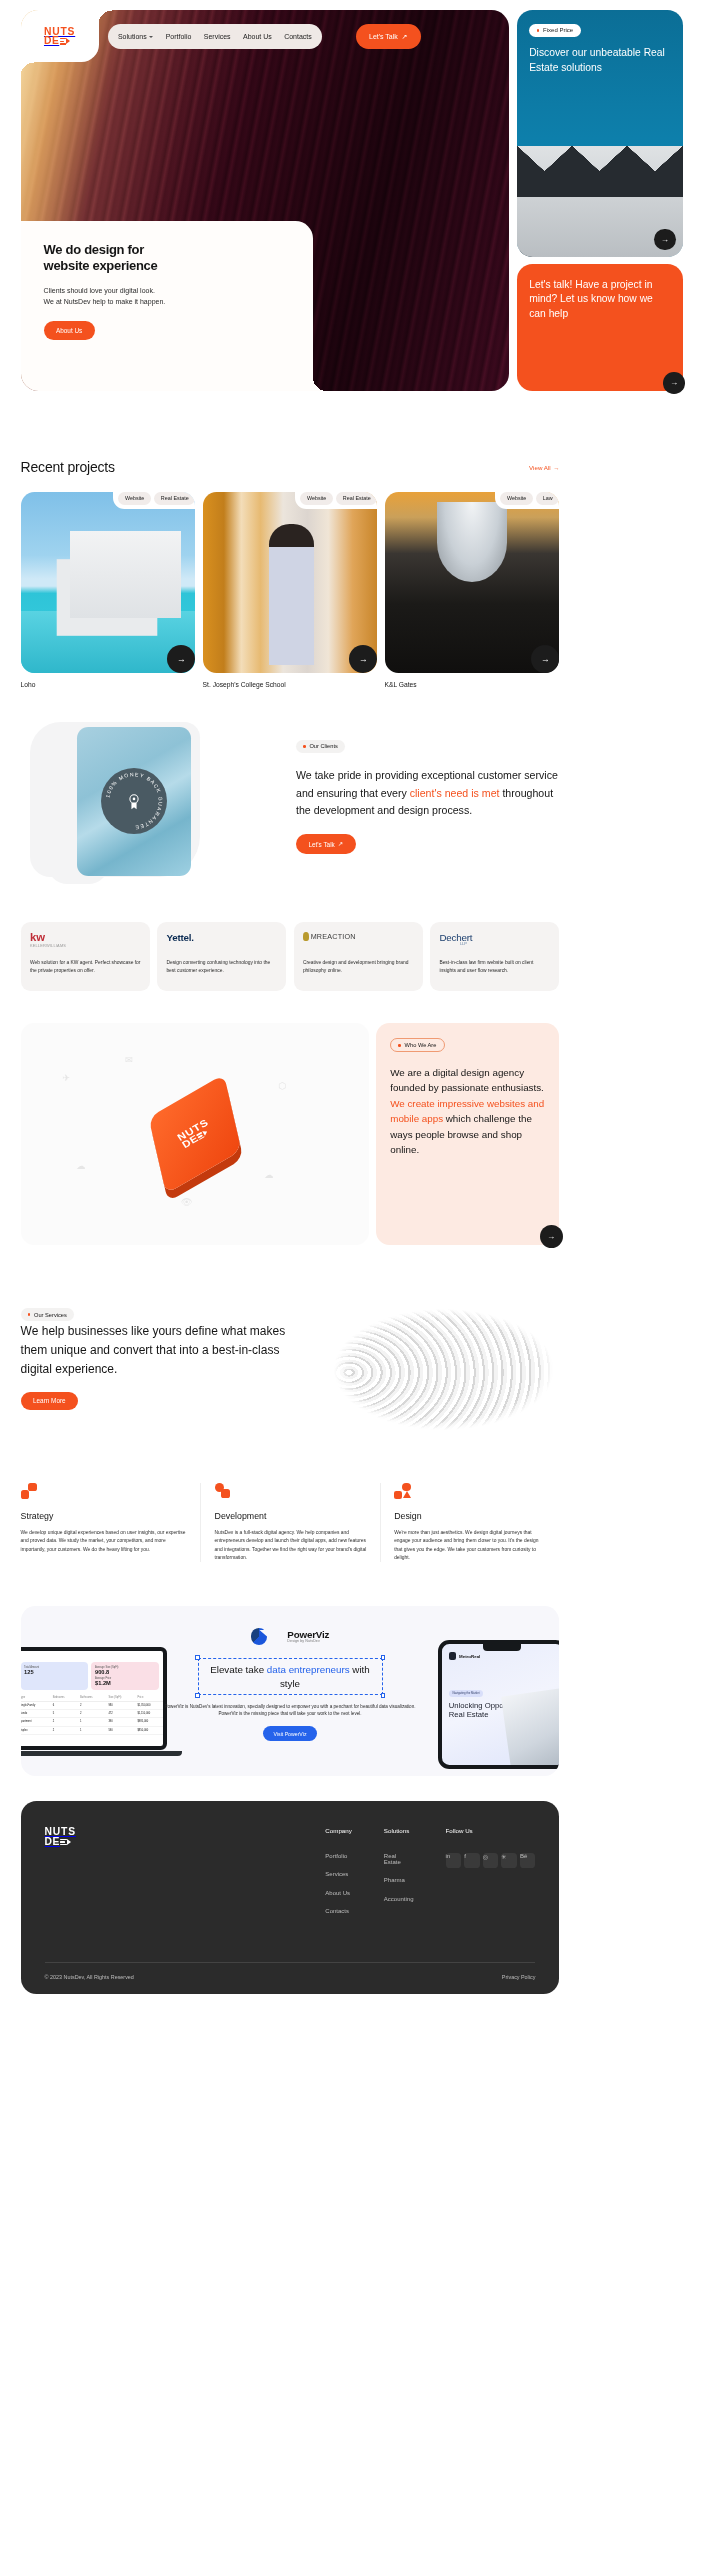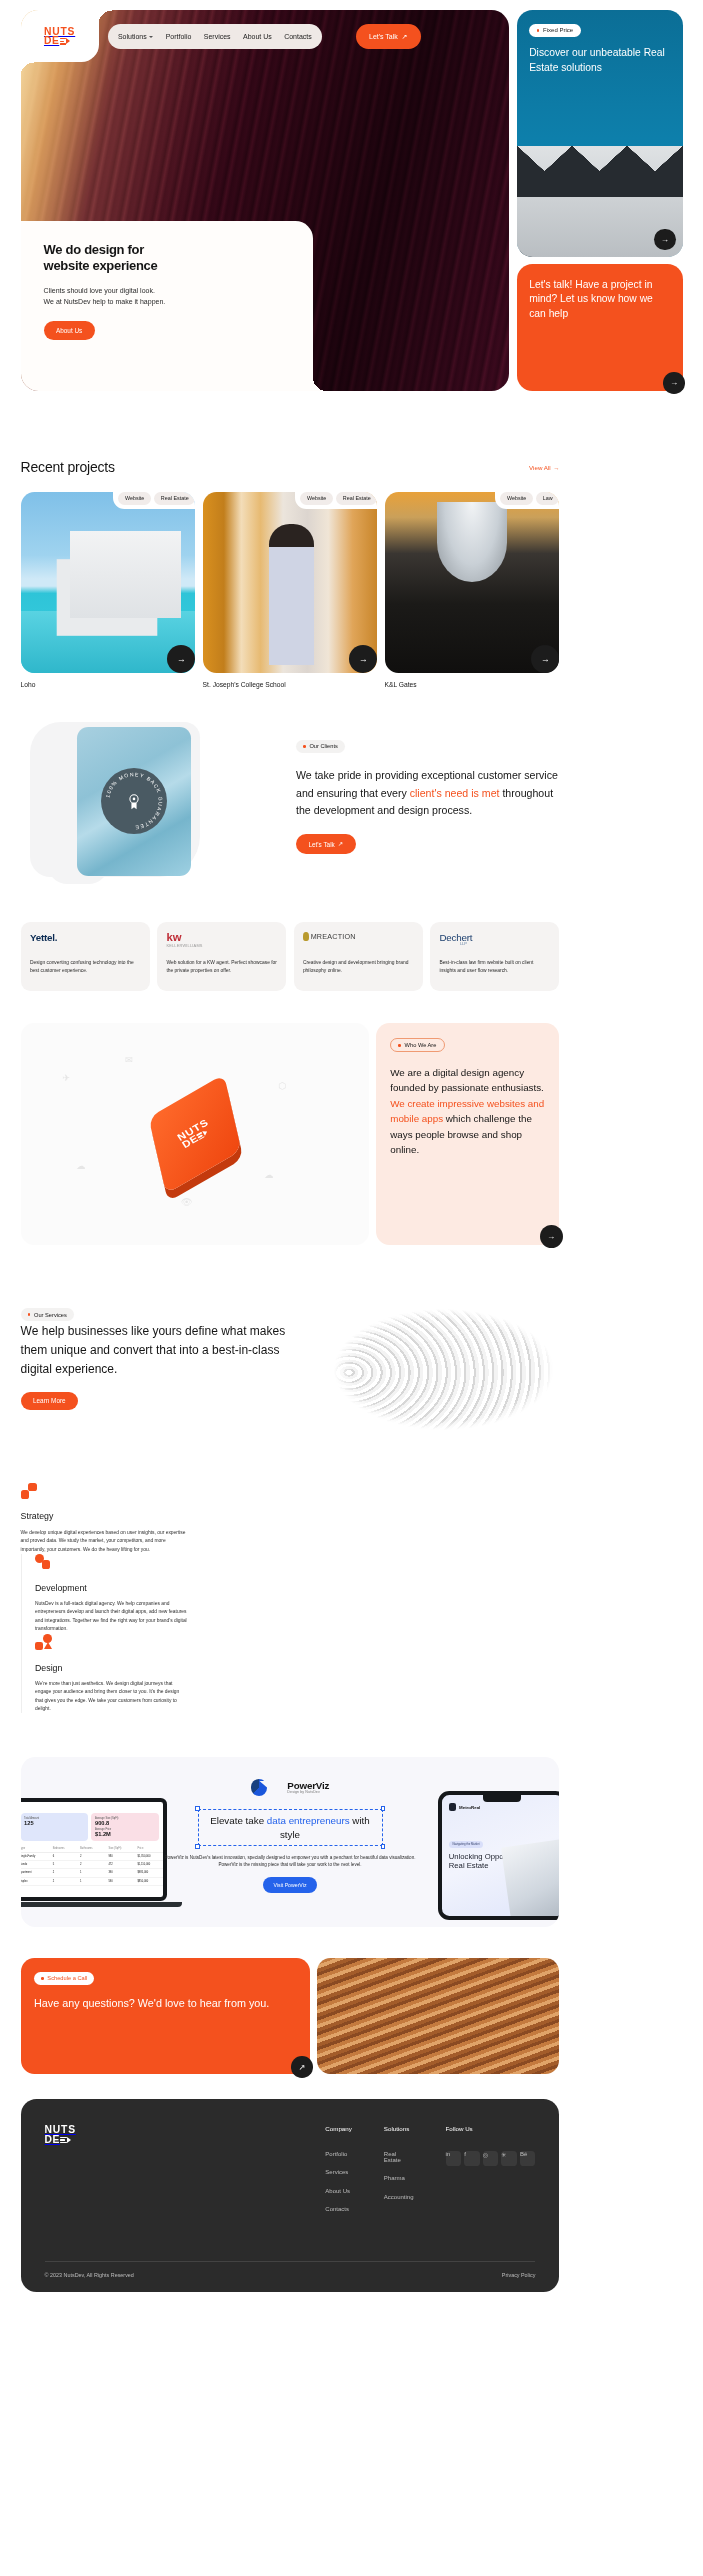--- a/index.html
+++ b/index.html
@@ -244,21 +244,21 @@
   .svc-wrap { position:relative; padding: 47px 20.6px 0; display:flex; justify-content:space-between; }
   .svc-left { width: 319px; padding-top: 16.5px; }
   .svc-left h2 { margin-top: 1px; font-size: 12px; line-height:1.55; font-weight:400; }
   .svc-wave {
     width: 289px; height: 155px; border-radius: 0;
     background:
       repeating-radial-gradient(ellipse 88px 62px at 18% 52%, #ffffff 0 3.6px, #d7d7d7 3.6px 5.7px, #f3f3f3 5.7px 9.3px);
     -webkit-mask-image: radial-gradient(ellipse 149px 82px at 55% 50%, #000 62%, transparent 74%);
             mask-image: radial-gradient(ellipse 149px 82px at 55% 50%, #000 62%, transparent 74%);
   }
-  .svc-cols { display:flex; padding: 36px 20.6px 0; flex-direction: column; }
+  .svc-cols { display:flex; padding: 36px 20.6px 0; }
   .svc-col { width: 33.33%; padding: 0 13.4px; position:relative; }
   .svc-col:first-child { padding-left: 0; }
   .svc-col + .svc-col { border-left: 0.5px solid #eeeeee; }
   .svc-icon { height: 17.5px; margin-bottom: 11.3px; position: relative; width: 17.5px;}
   .sq { position:absolute; background:#F4511E; }
   .svc-col h4 { font-size: 8.8px; font-weight:400; margin-bottom: 7.2px;}
   .svc-col p { font-size: 4.9px; line-height: 1.72; color:#2d2d2d; }
 
   
   .pv-wrap { margin: 44px 20.6px 0; background:#f7f7fb; border-radius: 14.4px; height: 170px; position:relative; overflow:hidden; }
@@ -483,31 +483,31 @@
       <button class="btn-orange" style="margin-top:15.5px;">
         <span>Let's Talk</span>
         <span>↗</span>
       </button>
     </div>
   </section>
 
   <section class="logo-cards">
     <div class="lcard">
       <div class="logo">
-        <div class="yettel">Yettel.</div>
-      </div>
-      <p>Design converting confusing technology into the best customer experience.</p>
+        <div class="kw-mark">kw</div>
+        <div class="kw-sub">KELLERWILLIAMS</div>
+      </div>
+      <p>Web solution for a KW agent. Perfect showcase for the private properties on offer.</p>
     </div>
 
     <div class="lcard">
       <div class="logo">
-        <div class="kw-mark">kw</div>
-        <div class="kw-sub">KELLERWILLIAMS</div>
-      </div>
-      <p>Web solution for a KW agent. Perfect showcase for the private properties on offer.</p>
+        <div class="yettel">Yettel.</div>
+      </div>
+      <p>Design converting confusing technology into the best customer experience.</p>
     </div>
 
     <div class="lcard">
       <div class="logo">
         <div class="mreaction">
             <span class="bee"></span>
             <span>MREACTION</span>
           </div>
       </div>
       <p>Creative design and development bringing brand philosophy online.</p>
@@ -688,31 +688,20 @@
           <span class="mr-mark"></span>
           <span>MetroReal</span>
         </div>
         <div class="bldg"></div>
         <span class="mr-chip">Navigating the Market</span>
         <div class="mr-h">Unlocking Opportunities in Real Estate</div>
       </div>
     </div>
   </section>
 
-  <section class="cta-wrap">
-    <div class="cta-orange">
-      <span class="chip-white-orange">
-        <span class="dot-orange"></span>
-        <span>Schedule a Call</span>
-      </span>
-      <h3>Have any questions? We'd love to hear from you.</h3>
-      <button class="circle-btn">↗</button>
-    </div>
-    <div class="cta-img"></div>
-  </section>
 
   <footer>
     <div class="f-top">
       <div class="f-brand">
         <a class="brand dark" href="#">
           <div class="l1">NUTS</div>
           <div class="l2">
               <span>DE</span>
               <span class="eqarrow">
                 <i></i>

